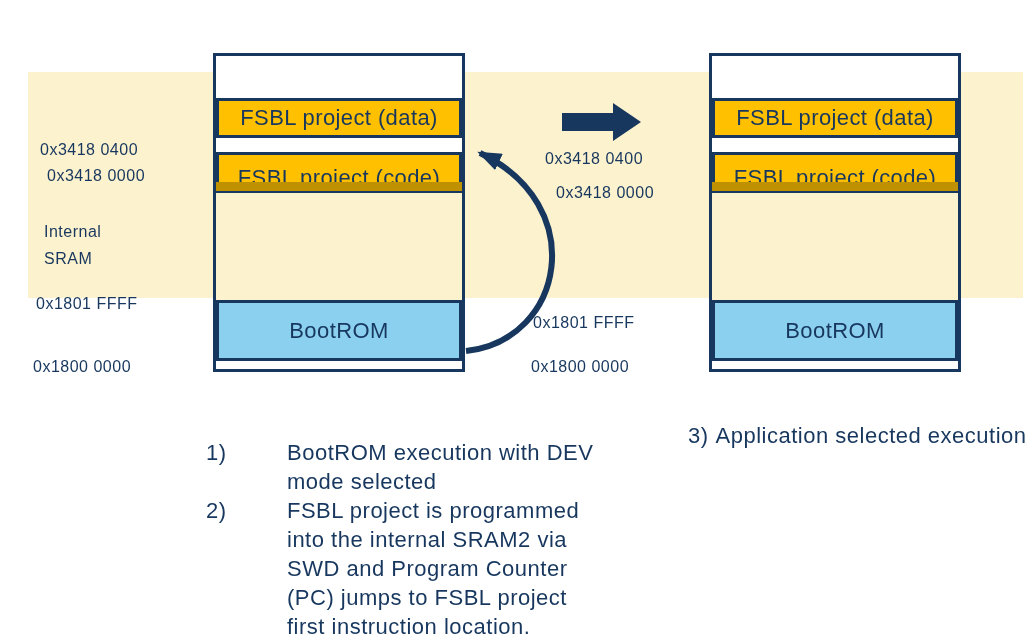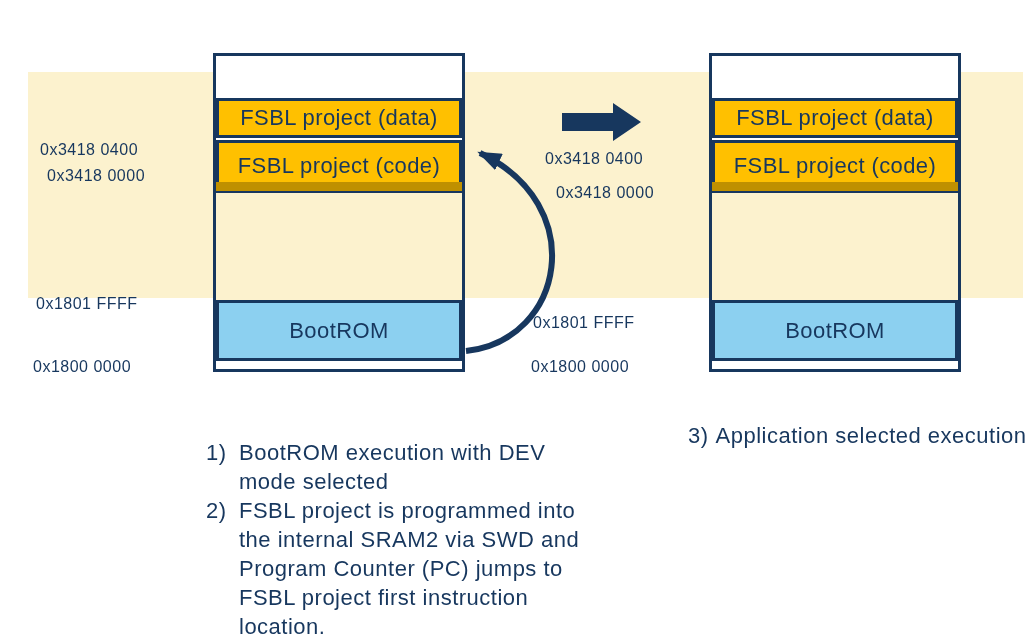--- a/index.html
+++ b/index.html
@@ -12,34 +12,34 @@
   .memcol{position:absolute;top:53px;width:252px;height:319px;border:3px solid var(--c-navy,#17375E);box-sizing:border-box;z-index:1;}
   .memcol.left{left:213px;}
   .memcol.right{left:709px;}
   .seg{position:absolute;left:0;right:0;box-sizing:border-box;}
   .seg-topwhite{top:0;height:42px;background:#fff;}
   .seg-blockbg{top:42px;height:89px;background:#fff;}
   .blk{position:absolute;left:0;right:0;box-sizing:border-box;border:3px solid var(--c-navy,#17375E);
        background:var(--c-gold,#FFC000);display:flex;align-items:center;justify-content:center;
        font-size:22px;letter-spacing:.4px;}
   .blk-data{top:42px;height:40px;}
-  .blk-code{top:84px;height:52px;}
+  .blk-code{top:96px;height:52px;}
   .seg-olive{top:126px;height:11px;background:var(--c-olive,#BF9000);border-bottom:2px solid var(--c-navy,#17375E);}
   .seg-cream{top:137px;height:107px;background:var(--c-cream,#FCF2CE);}
   .seg-whitegap{top:244px;height:8px;background:#fff;}
   .blk-rom{top:244px;height:61px;background:var(--c-sky,#8CD0F0);}
 
   .lbl{position:absolute;z-index:2;font-size:16px;letter-spacing:.5px;line-height:1;white-space:nowrap;}
   .lbl-2l{line-height:27px;}
   .overlay{position:absolute;left:0;top:0;z-index:3;pointer-events:none;}
 
   .steps{position:absolute;left:206px;top:438px;width:398px;z-index:2;font-size:22px;letter-spacing:.5px;line-height:29px;}
   .step{display:flex;}
   .step .num{width:33px;flex:0 0 33px;}
-  .step .txt{width:360px;}
+  .step .txt{width:360px;margin-left:48px;}
   .step3{position:absolute;left:688px;top:421px;z-index:2;font-size:22px;letter-spacing:.5px;line-height:29px;display:flex;}
   .step3 .num{margin-right:7px;}
 </style>
 </head>
 <body>
 
 <div class="canvas">
 
   <div class="band"></div>
 
@@ -72,20 +72,24 @@
     <div class="seg seg-olive"></div>
     <div class="seg seg-cream"></div>
     <div class="seg seg-whitegap"></div>
     <div class="blk blk-rom">
       <span>BootROM</span>
     </div>
   </div>
 
   <div class="lbl" style="left:40px;top:142px;">0x3418 0400</div>
   <div class="lbl" style="left:47px;top:168px;">0x3418 0000</div>
+  <div class="lbl lbl-2l" style="left:44px;top:218px;">
+    <span style="display:block;">Internal</span>
+    <span style="display:block;">SRAM</span>
+  </div>
   <div class="lbl" style="left:36px;top:296px;">0x1801 FFFF</div>
   <div class="lbl" style="left:33px;top:359px;">0x1800 0000</div>
 
   <div class="lbl" style="left:545px;top:151px;">0x3418 0400</div>
   <div class="lbl" style="left:556px;top:185px;">0x3418 0000</div>
   <div class="lbl" style="left:533px;top:315px;">0x1801 FFFF</div>
   <div class="lbl" style="left:531px;top:359px;">0x1800 0000</div>
 
   <svg class="overlay" width="1036" height="643" viewBox="0 0 1036 643">
     <defs>

